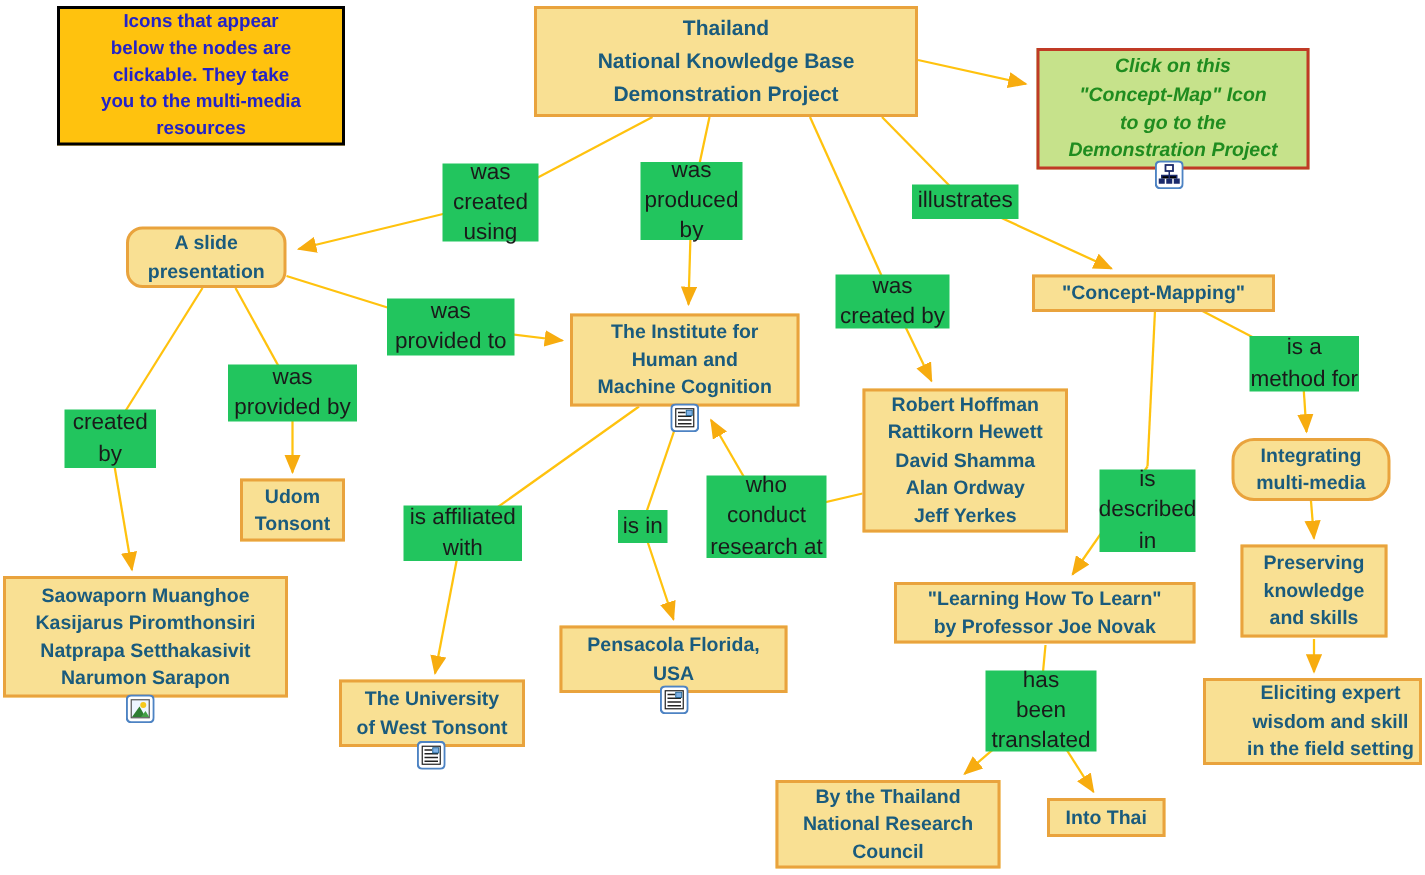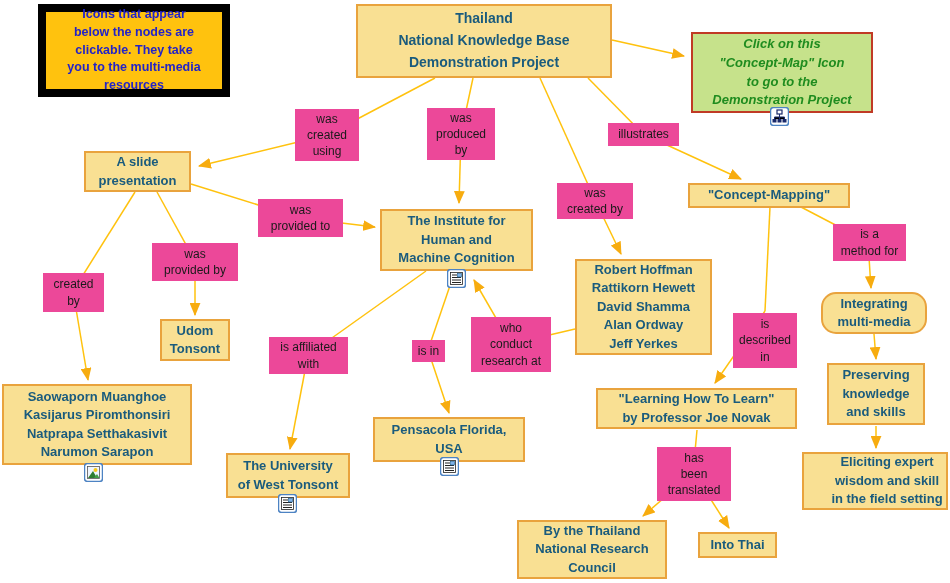--- a/index.html
+++ b/index.html
@@ -12,24 +12,24 @@
     position:absolute; box-sizing:border-box; z-index:1;
     display:flex; align-items:center; justify-content:center;
     text-align:center; white-space:pre-line;
   }
   .node {
     background:#F9E093; border:2px solid #E9A33D; color:#1A5B7D;
     font-weight:bold; font-size:13px; line-height:1.42;
   }
   .title-node { font-size:14px; line-height:1.55; }
   .gray {
-    background:#ec4899; color:#1a1a1a; font-size:12px; line-height:1.35;
+    background:#22c55e; color:#1a1a1a; font-size:15px; line-height:1.35;
   }
   .note-orange {
-    background:#FFC20E; border:8px solid #000000; color:#2323C8;
+    background:#FFC20E; border:2px solid #000000; color:#2323C8;
     font-weight:bold; font-size:12.5px; line-height:1.42;
   }
   .note-green {
     background:#C6E28B; border:2px solid #C03A25; color:#1F8C1F;
     font-weight:bold; font-style:italic; font-size:13px; line-height:1.45;
   }
   .icon { position:absolute; width:19px; height:19px; z-index:2; cursor:pointer; }
 </style>
 </head>
 <body>
@@ -80,21 +80,21 @@
 you to the multi-media
 resources</div>
 <div class="box note-green" style="left:691px; top:32px; width:182px; height:81px;">Click on this
 "Concept-Map" Icon
 to go to the
 Demonstration Project</div>
 
 <div class="box node title-node" style="left:356px; top:4px; width:256px; height:74px;">Thailand
 National Knowledge Base
 Demonstration Project</div>
-<div class="box node" style="left:84px; top:151px; width:107px; height:41px;">A slide
+<div class="box node" style="left:84px; top:151px; width:107px; height:41px;border-radius:11px;">A slide
 presentation</div>
 <div class="box node" style="left:380px; top:209px; width:153px; height:62px;">The Institute for
 Human and
 Machine Cognition</div>
 <div class="box node" style="left:160px; top:319px; width:70px; height:42px;">Udom
 Tonsont</div>
 <div class="box node" style="left:2px; top:384px; width:190px; height:81px;">Saowaporn Muanghoe
 Kasijarus Piromthonsiri
 Natprapa Setthakasivit
 Narumon Sarapon</div>

